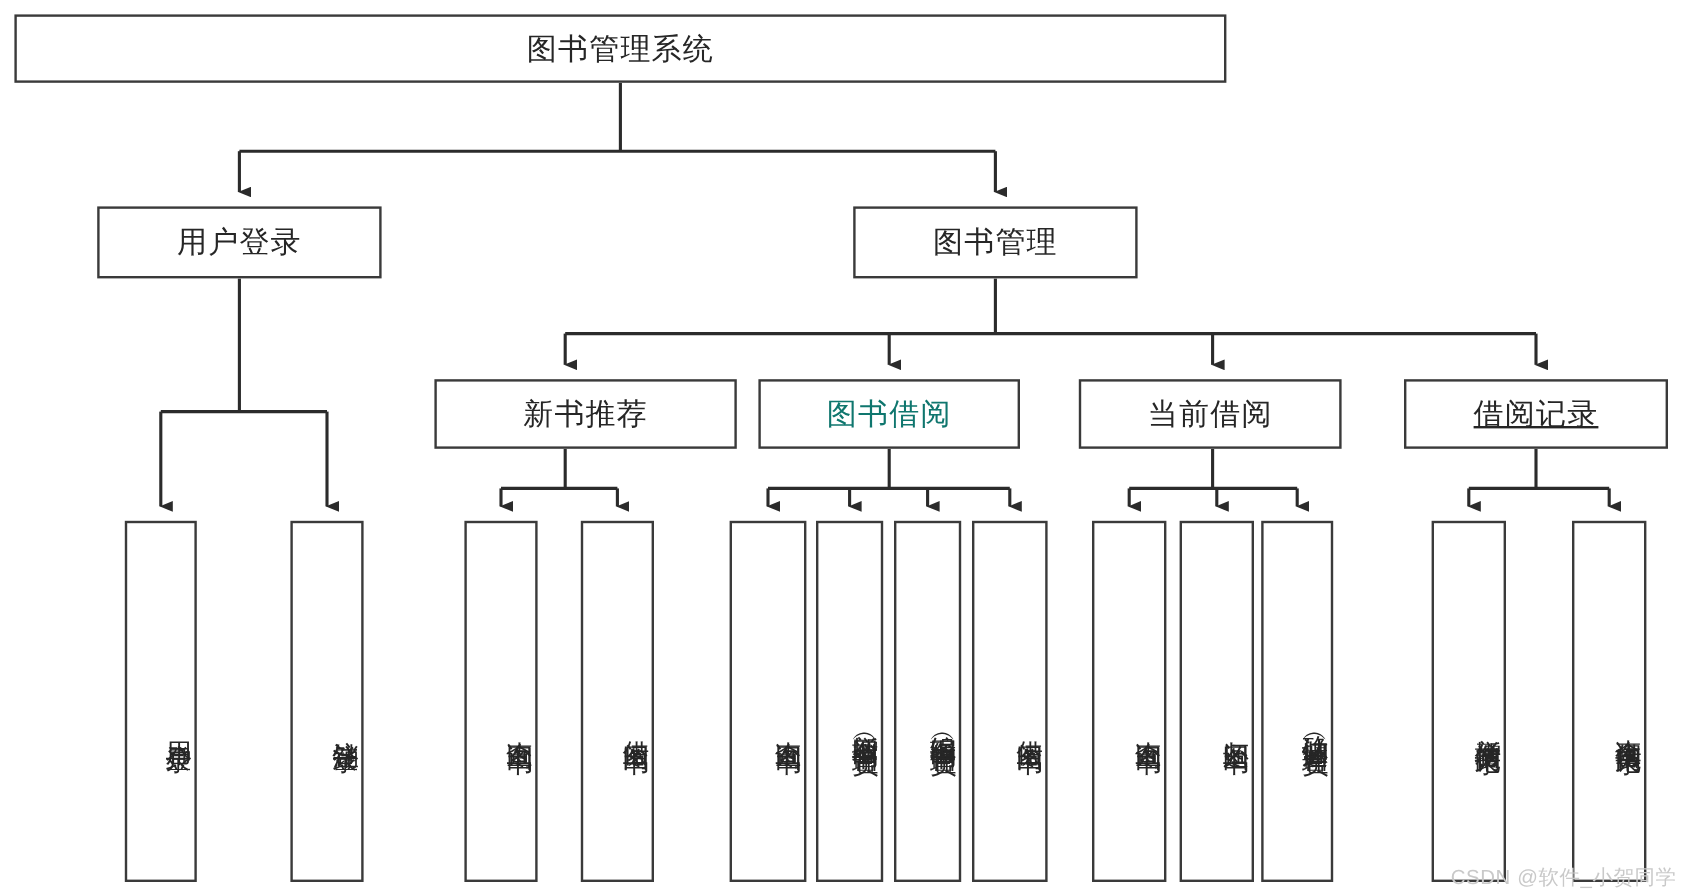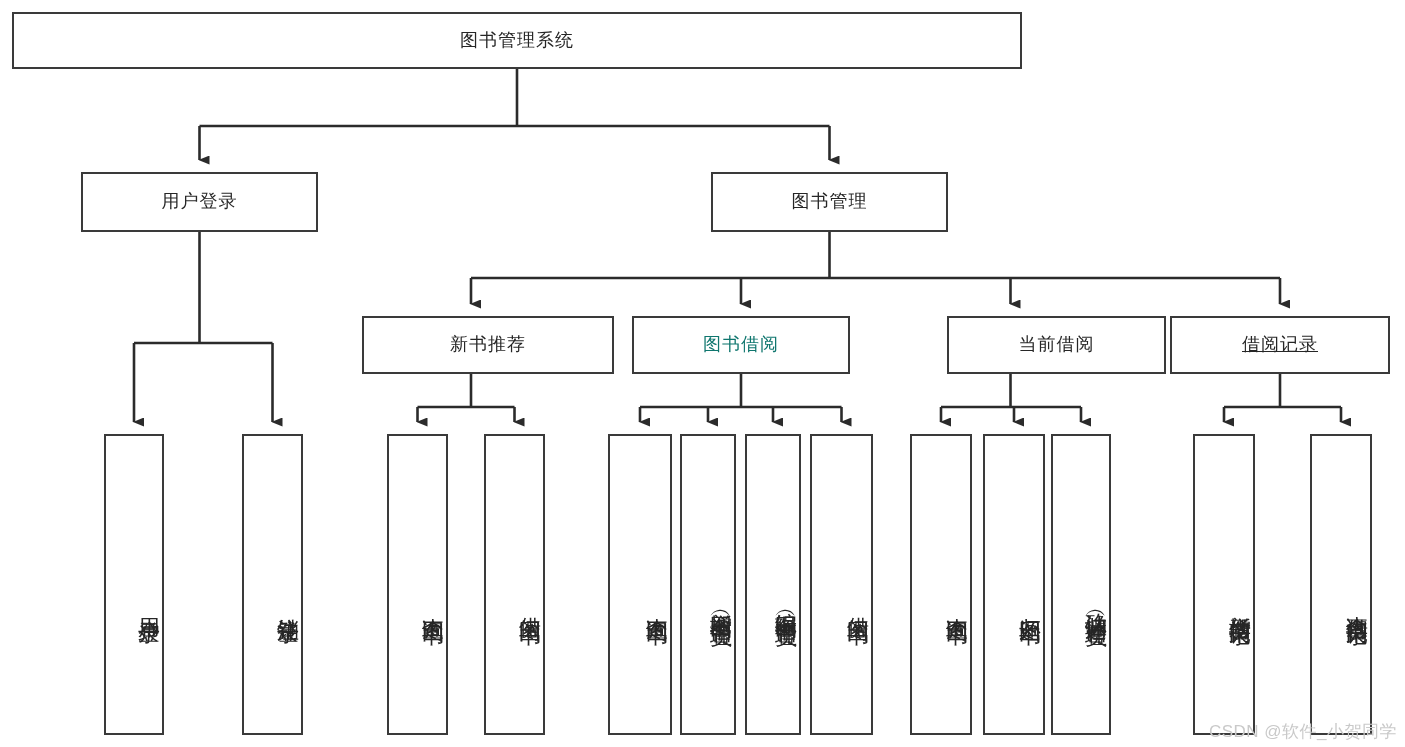--- a/index.html
+++ b/index.html
@@ -24,21 +24,21 @@
     position: absolute;
     box-sizing: border-box;
     border: 2.5px solid #3a3a3a;
     background: #ffffff;
     display: flex;
     align-items: center;
     justify-content: center;
     color: #262626;
   }
   .node-box.horizontal {
-    font-size: 18px;
+    font-size: 25px;
     letter-spacing: 1px;
     line-height: 1.2;
   }
   .node-box.vertical {
     writing-mode: vertical-rl;
     text-orientation: upright;
     font-size: 22px;
     letter-spacing: 2px;
     align-items: flex-start;
     justify-content: center;
@@ -130,21 +130,21 @@
       </div>
       <div class="node-box horizontal" style="left: 711px; top: 172px; width: 237px; height: 60px; border-color: rgb(58, 58, 58); background: rgb(255, 255, 255); color: rgb(38, 38, 38);">
         <span class="node-label">图书管理</span>
       </div>
       <div class="node-box horizontal" style="left: 362px; top: 316px; width: 252px; height: 58px; border-color: rgb(58, 58, 58); background: rgb(255, 255, 255); color: rgb(38, 38, 38);">
         <span class="node-label">新书推荐</span>
       </div>
       <div class="node-box horizontal" style="left: 632px; top: 316px; width: 218px; height: 58px; border-color: rgb(58, 58, 58); background: rgb(255, 255, 255); color: #0f766e;">
         <span class="node-label">图书借阅</span>
       </div>
-      <div class="node-box horizontal" style="left: 947px; top: 316px; width: 219px; height: 58px; border-color: rgb(58, 58, 58); background: rgb(255, 255, 255); color: rgb(38, 38, 38);">
+      <div class="node-box horizontal" style="left: 899px; top: 316px; width: 219px; height: 58px; border-color: rgb(58, 58, 58); background: rgb(255, 255, 255); color: rgb(38, 38, 38);">
         <span class="node-label">当前借阅</span>
       </div>
       <div class="node-box horizontal" style="left: 1170px; top: 316px; width: 220px; height: 58px; border-color: rgb(58, 58, 58); background: rgb(255, 255, 255); color: rgb(38, 38, 38); text-decoration: underline;">
         <span class="node-label">借阅记录</span>
       </div>
       <div class="node-box vertical" style="left: 104px; top: 434px; width: 60px; height: 301px; border-color: rgb(58, 58, 58); background: rgb(255, 255, 255); color: rgb(38, 38, 38);">
         <span class="node-label">用户登录</span>
       </div>
       <div class="node-box vertical" style="left: 242px; top: 434px; width: 61px; height: 301px; border-color: rgb(58, 58, 58); background: rgb(255, 255, 255); color: rgb(38, 38, 38);">
         <span class="node-label">注销登录</span>

